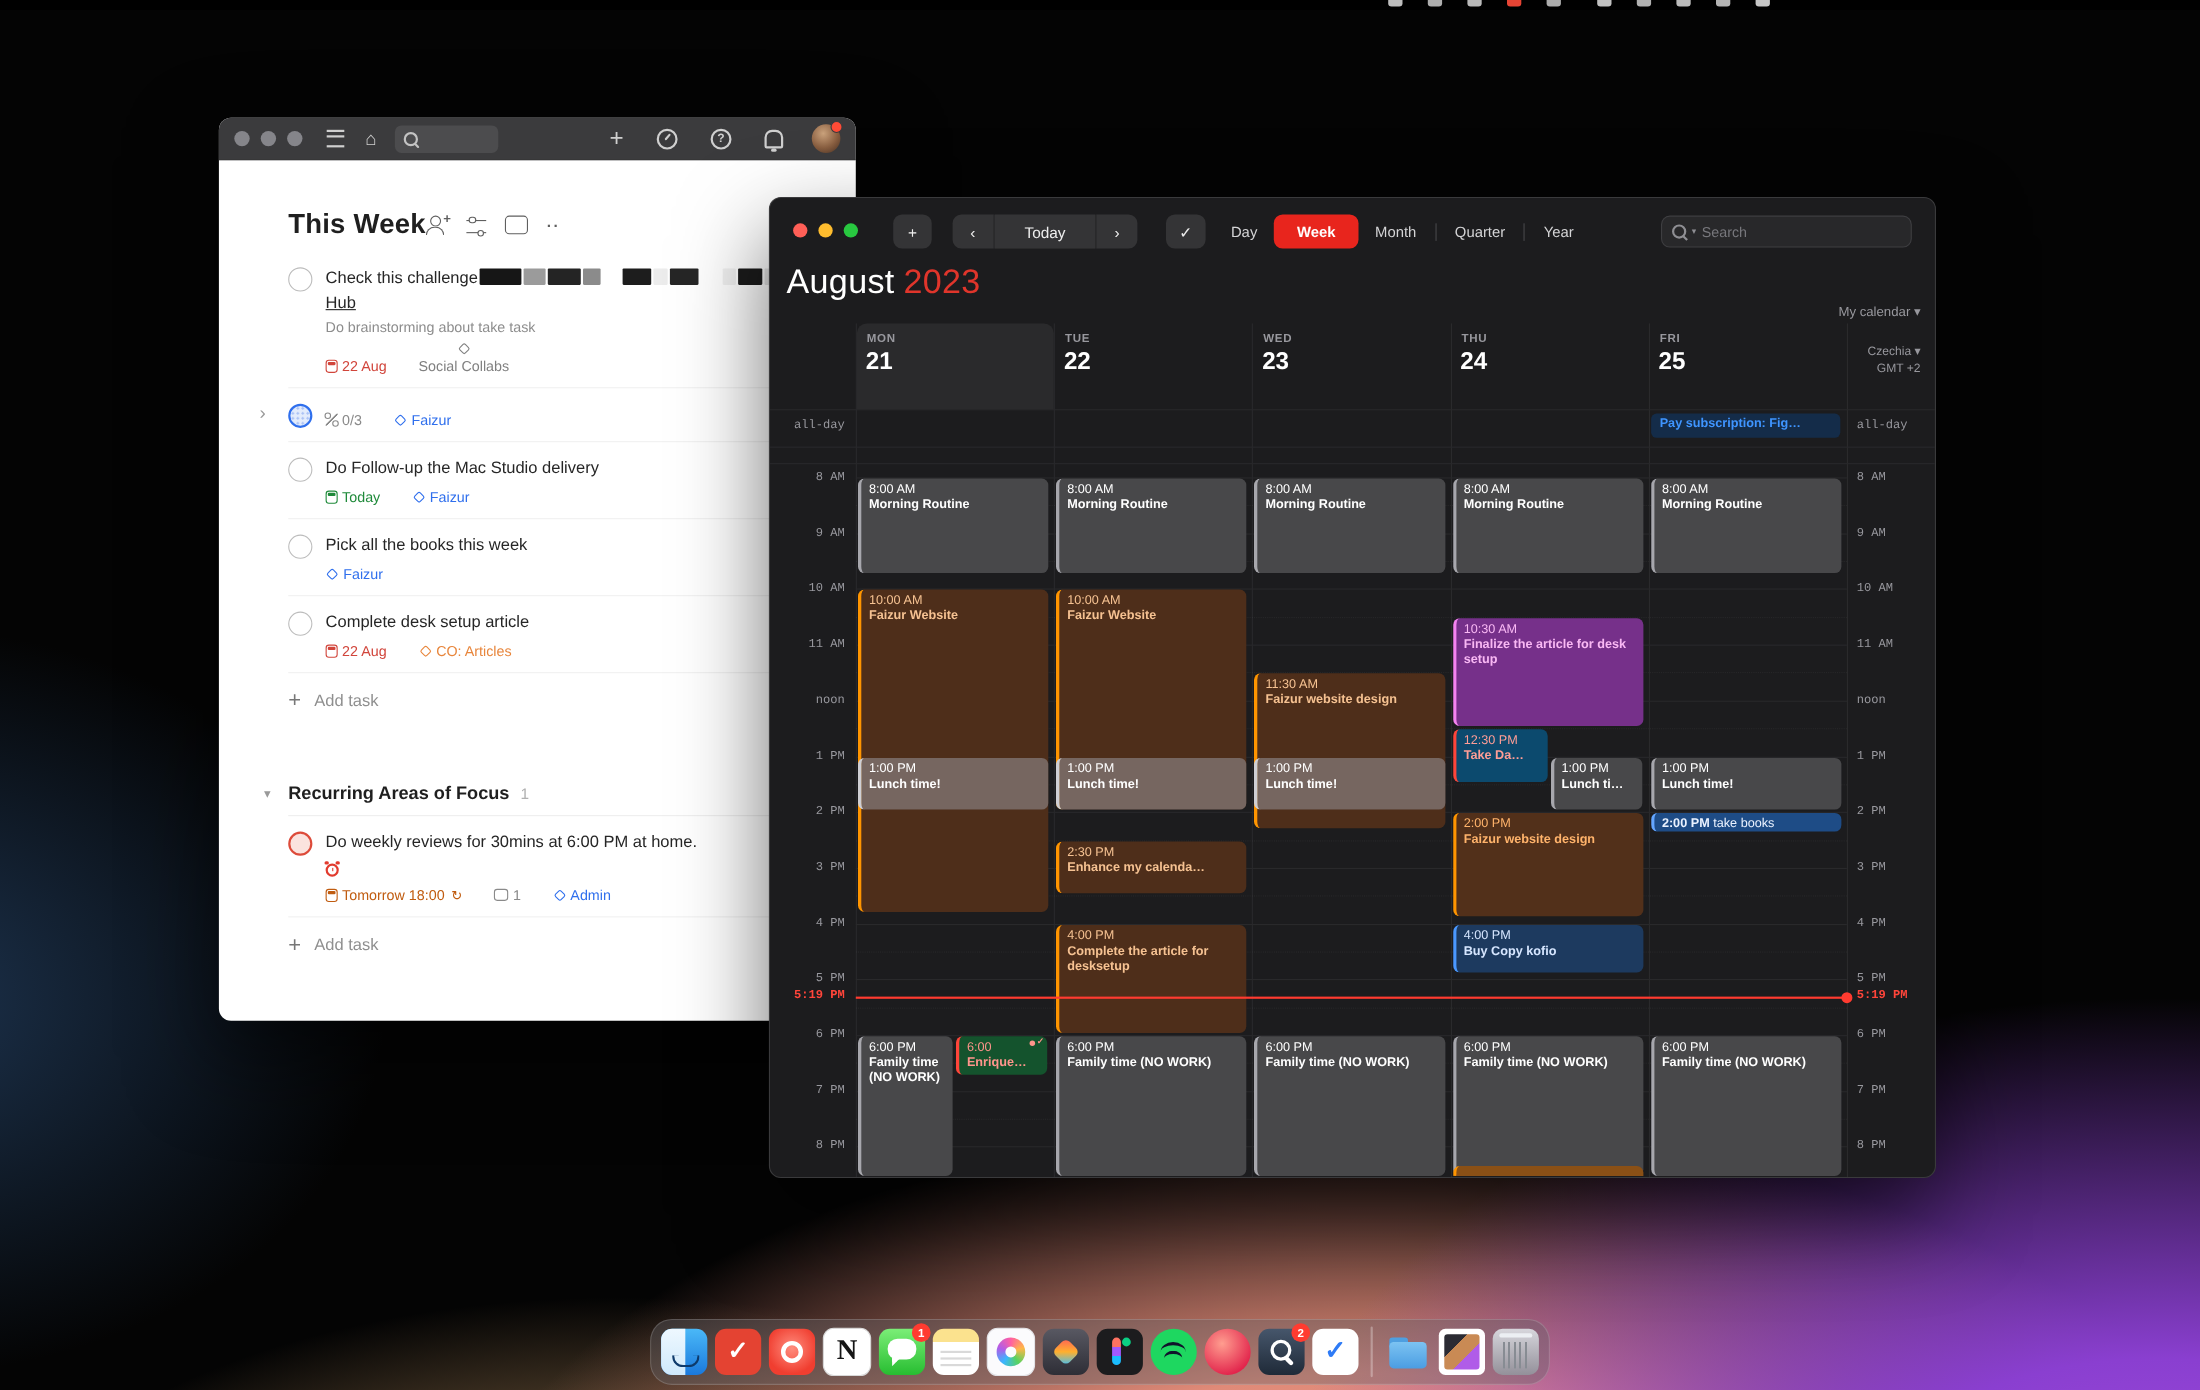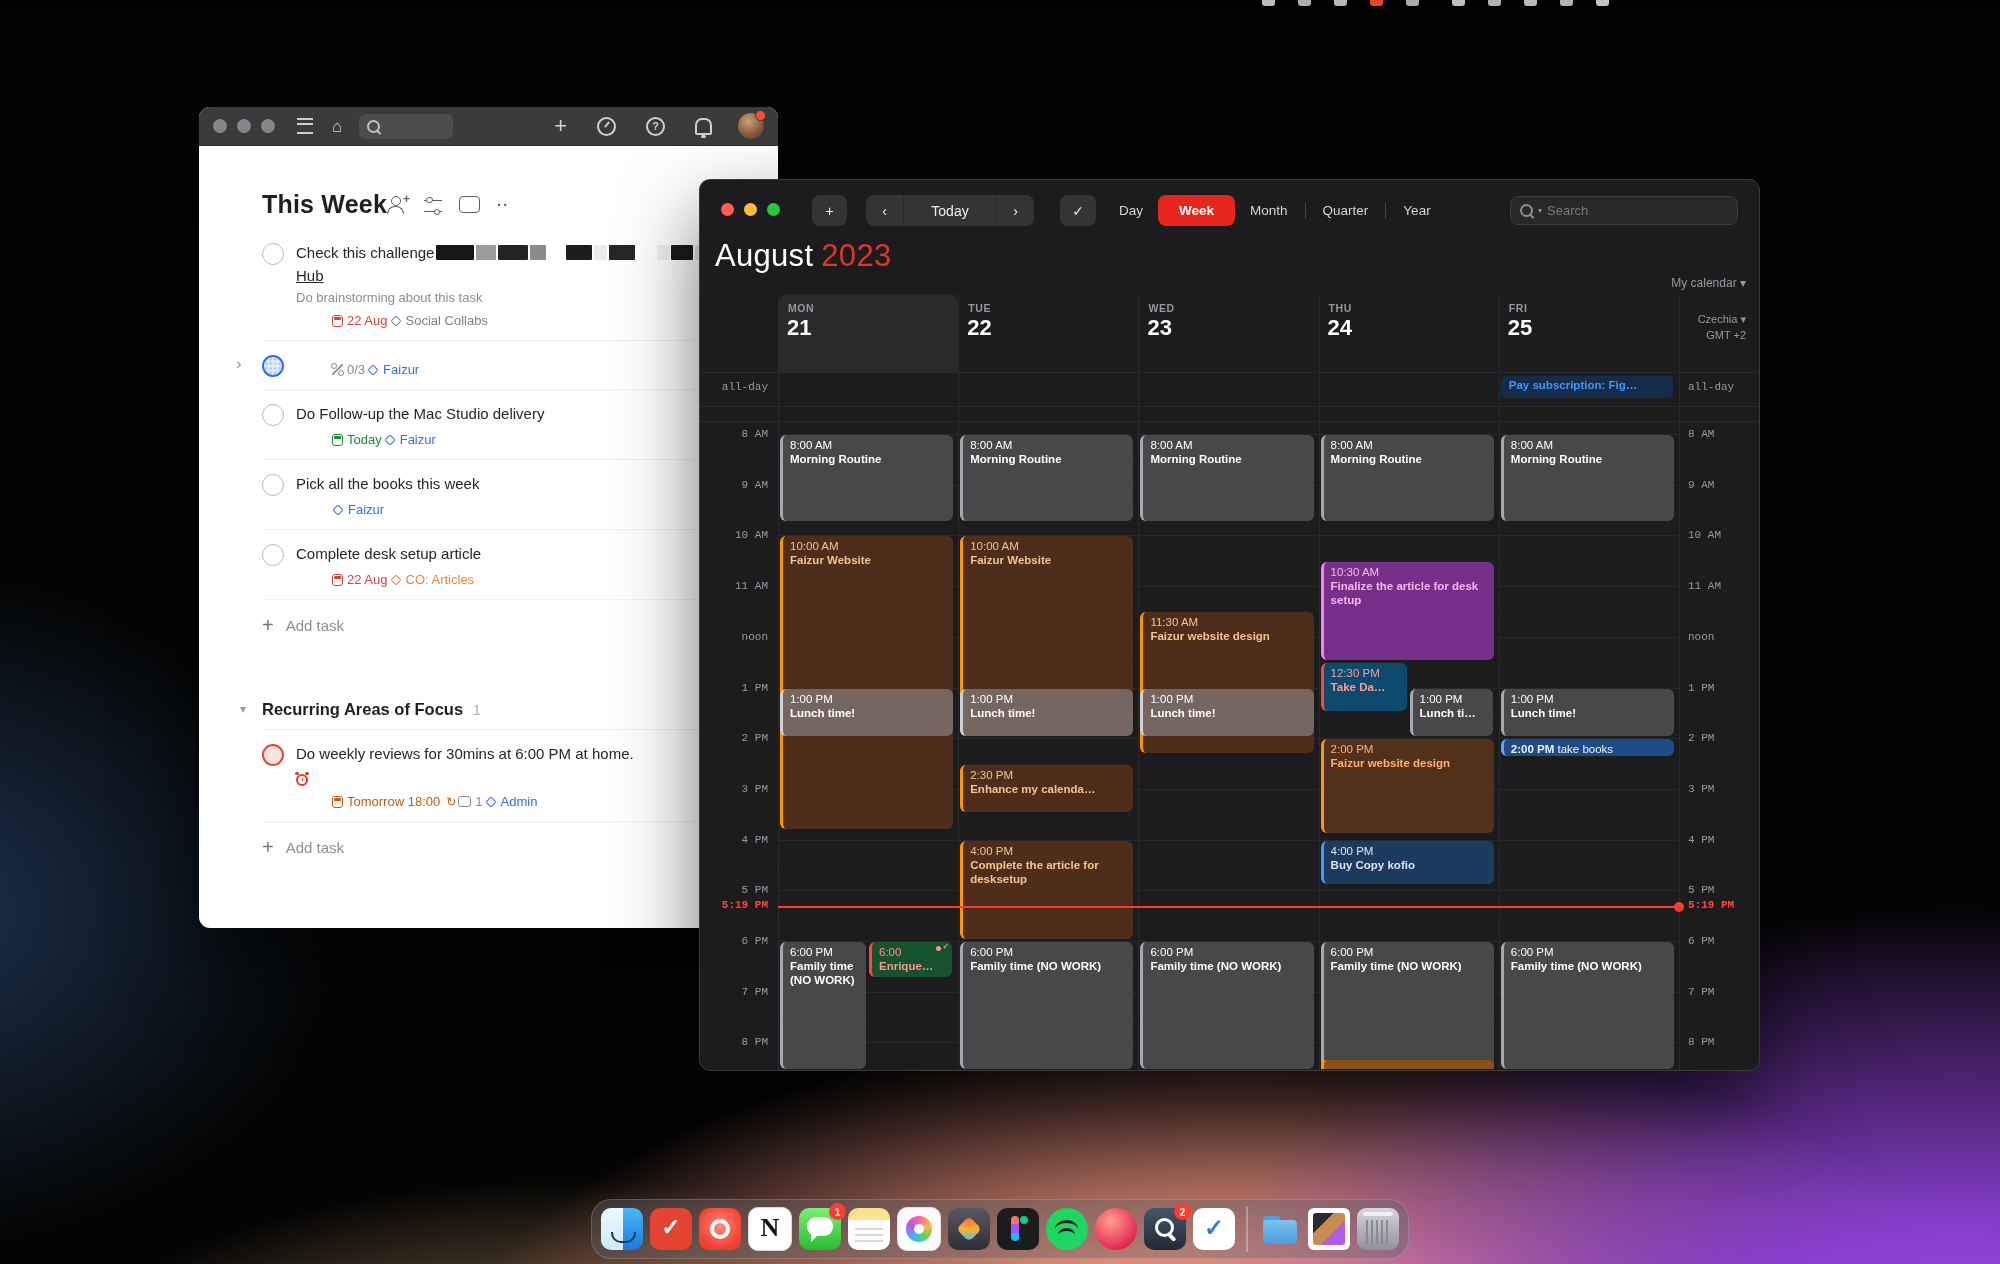--- a/index.html
+++ b/index.html
@@ -58,21 +58,21 @@
   .trow{position:relative;display:flex;padding:13px 0 12px;border-bottom:1px solid #f1f1f1;}
   .cb{width:22px;height:22px;border-radius:50%;border:1.7px solid #bcbcbc;flex:none;box-sizing:border-box;margin-top:1px;}
   .cb.shared{border:2px solid #2f6fed;background:radial-gradient(#a9c1f5 1px, transparent 1.3px) 0 0/4.5px 4.5px,#e3ecfc;}
   .cb.recurring{border:2px solid #dd4b3a;background:#fbe3de;}
   .expand{position:absolute;left:-26px;top:13px;color:#9b9b9b;font-size:17px;}
   .tcontent{margin-left:12px;flex:1;min-width:0;}
   .ttitle{font-size:15px;color:#262626;line-height:1.4;}
   .tlink{font-size:15px;color:#262626;text-decoration:underline;margin-top:4px;}
   .tdesc{font-size:13px;color:#8d8d8d;margin-top:6px;}
   .temoji{margin-top:8px;height:14px;}
-  .tmeta{display:flex;gap:2px;margin-top:8px;font-size:13px;align-items:flex-end;flex-wrap:wrap;margin-left:36px;}
+  .tmeta{display:flex;gap:29px;margin-top:8px;font-size:13px;align-items:flex-end;flex-wrap:wrap;}
   .mitem{display:inline-flex;align-items:center;gap:4px;}
   .rb{display:inline-block;height:15px;vertical-align:-2px;margin-left:2px;border-radius:1px;}
   .rb2{display:inline-block;width:42px;height:24px;background:#dedede;border-radius:2px;vertical-align:-6px;margin:0 7px;position:relative;}
   .rb2 i{position:absolute;left:2px;bottom:2px;width:20px;height:12px;background:#c6c6c6;}
   .ico-cal{width:11px;height:12px;border:1.5px solid currentColor;border-radius:3px;position:relative;display:inline-block;box-sizing:border-box;}
   .ico-cal::before{content:"";position:absolute;left:1px;right:1px;top:1.5px;height:2.5px;background:currentColor;border-radius:1px;}
   .ico-tag{width:8px;height:8px;border:1.5px solid currentColor;border-radius:2px;transform:rotate(45deg);display:inline-block;box-sizing:border-box;margin:0 2px;}
   .ico-sub{position:relative;width:11px;height:11px;display:inline-block;background:linear-gradient(135deg,transparent 44%,#8a8a8a 46%,#8a8a8a 54%,transparent 56%);}
   .ico-sub::before{content:"";position:absolute;width:4px;height:4px;border:1.4px solid #8a8a8a;border-radius:50%;left:-1px;top:-1px;background:#fff;}
   .ico-sub::after{content:"";position:absolute;width:4px;height:4px;border:1.4px solid #8a8a8a;border-radius:50%;right:-1px;bottom:-1px;background:#fff;}
@@ -229,27 +229,27 @@
           <span class="ico-combig"></span>
           <span class="ico-more"></span>
         </div>
       </div>
       <div id="task-list">
           <div class="trow">
             <span class="cb"></span>
             <div class="tcontent">
               <div class="ttitle"><span>Check this challenge</span><span class="rb" style="width: 38px; background: rgb(22, 22, 22);"></span><span class="rb" style="width: 20px; background: rgb(155, 155, 155);"></span><span class="rb" style="width: 30px; background: rgb(36, 36, 36);"></span><span class="rb" style="width: 16px; background: rgb(139, 139, 139);"></span><span style="display: inline-block; width: 18px;"></span><span class="rb" style="width: 26px; background: rgb(29, 29, 29);"></span><span class="rb" style="width: 13px; background: rgb(236, 236, 236);"></span><span class="rb" style="width: 26px; background: rgb(38, 38, 38);"></span><span style="display: inline-block; width: 20px;"></span><span class="rb" style="width: 12px; background: rgb(240, 240, 240);"></span><span class="rb" style="width: 22px; background: rgb(27, 27, 27);"></span><span class="rb" style="width: 13px; background: rgb(227, 227, 227);"></span></div>
               <div class="tlink">Hub</div>
-              <div class="tdesc">Do brainstorming about this task</div>
+              <div class="tdesc">Do brainstorming about take task</div>
               <div class="tmeta">
                 <span class="mitem" style="color: rgb(209, 69, 59);">
                   <span class="ico-cal"></span>
                   <span>22 Aug</span>
                 </span>
-                <span class="mitem" style="color: rgb(128, 128, 128);">
+                <span class="mitem" style="color: rgb(128, 128, 128); flex-direction: column;">
                   <span class="ico-tag"></span>
                   <span>Social Collabs</span>
                 </span>
               </div>
             </div>
           </div>
           <div class="trow">
             <span class="expand">›</span>
             <span class="cb shared"></span>
             <div class="tcontent">

